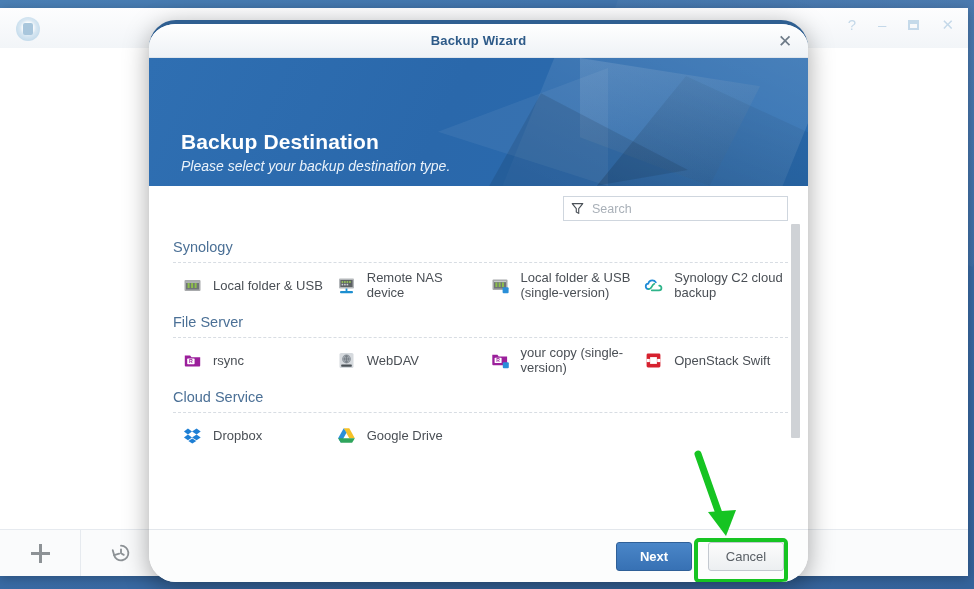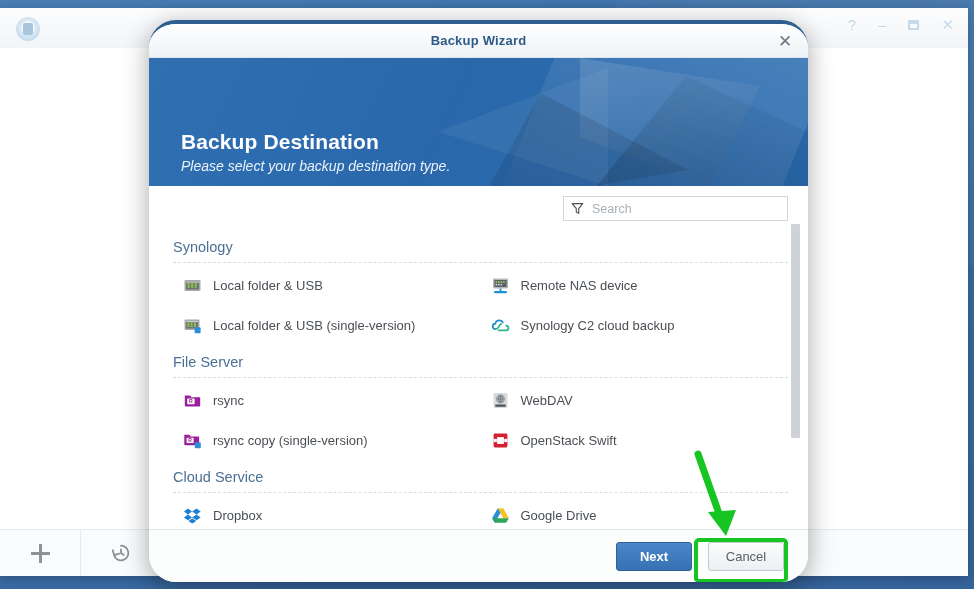--- a/index.html
+++ b/index.html
@@ -193,21 +193,21 @@
     overflow: hidden;
     padding: 0 20px 0 24px;
   }
   .group-title {
     font-size: 14.5px; color: #4b7096; font-weight: normal;
     margin: 0; padding: 9px 0 7px 0;
     border-bottom: 1px dashed #d8dde3;
   }
   .group-rows {
     display: grid;
-    grid-template-columns: 1fr 1fr;
+    grid-template-columns: 1fr 1fr 1fr 1fr;
     column-gap: 0; row-gap: 0;
     padding-top: 2px;
   }
   .dest-item {
     display: flex; align-items: center;
     height: 40px;
     padding-left: 10px;
     cursor: pointer;
     gap: 11px;
   }
@@ -436,21 +436,21 @@
 
             <div class="dest-item">
               <span class="ico">
                 <svg width="19" height="19" viewBox="0 0 19 19">
                   <path d="M1.3 3.8h5.1l1.3 1.6h8.4v7.9a.9.9 0 0 1-.9.9H2.2a.9.9 0 0 1-.9-.9z" fill="#9b1f9b"></path>
                   <rect x="3.6" y="6.8" width="7" height="5.3" rx=".6" fill="#ffffff"></rect>
                   <text x="7.1" y="11" font-family="Liberation Sans, sans-serif" font-size="5" font-weight="bold" fill="#9b1f9b" text-anchor="middle">R</text>
                   <rect x="11.8" y="11.2" width="6" height="6" rx="1" fill="#2a8fd8"></rect>
                 </svg>
               </span>
-              <span class="dest-label">rsync copy (single-version)</span>
+              <span class="dest-label">your copy (single-version)</span>
             </div>
 
             <div class="dest-item">
               <span class="ico">
                 <svg width="19" height="19" viewBox="0 0 19 19">
                   <rect x="2.6" y="2.6" width="13.8" height="13.8" rx="1.4" fill="#d6202e"></rect>
                   <rect x="6.1" y="6.1" width="6.8" height="6.8" fill="#ffffff"></rect>
                   <rect x="2.6" y="7.9" width="3.2" height="3.2" fill="#ffffff"></rect>
                   <rect x="13.2" y="7.9" width="3.2" height="3.2" fill="#ffffff"></rect>
                 </svg>

